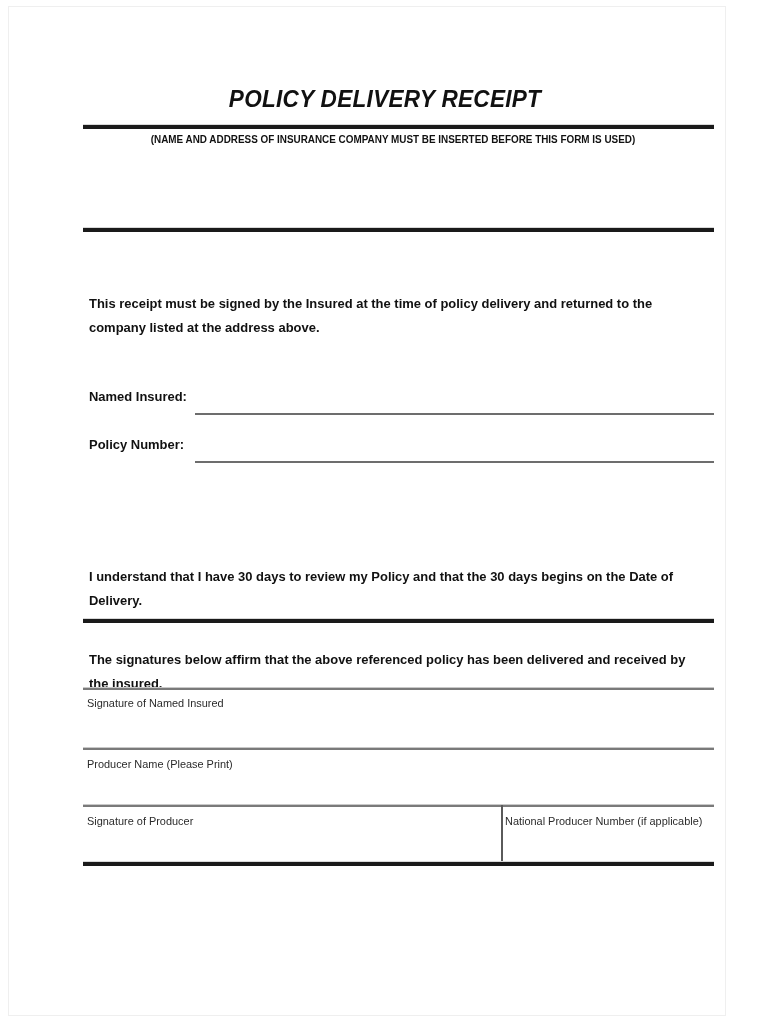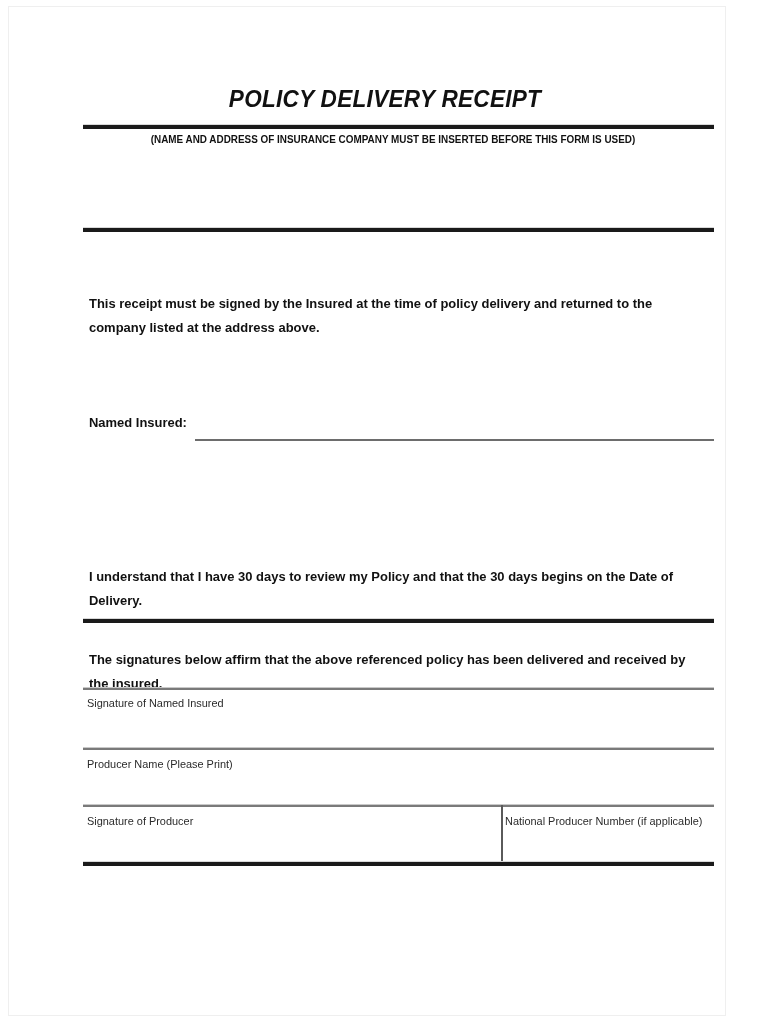--- a/index.html
+++ b/index.html
@@ -135,25 +135,29 @@
   <div class="doc-title">POLICY DELIVERY RECEIPT</div>
 
   <div class="rule rule-thick" style="left:74px; top:118px; width:631px;"></div>
 
   <div class="subtitle">(NAME AND ADDRESS OF INSURANCE COMPANY MUST BE INSERTED BEFORE THIS FORM IS USED)</div>
 
   <div class="rule rule-thick" style="left:74px; top:221px; width:631px;"></div>
 
   <div class="para" style="left:80px; top:285px; width:625px;">This receipt must be signed by the Insured at the time of policy delivery and returned to the company listed at the address above.</div>
 
-  <div class="field" style="top:382px;margin-top:26px;">
+  <div class="field" style="top:382px;">
     <span class="field-label">Named Insured:</span>
     <span class="field-line"></span>
   </div>
 
+  <div class="field" style="top:430px;">
+    <span class="field-label">Policy Number:</span>
+    <span class="field-line"></span>
+  </div>
 
 
   <div class="para" style="left:80px; top:558px; width:625px;">I understand that I have 30 days to review my Policy and that the 30 days begins on the Date of Delivery.</div>
 
   <div class="rule rule-thick" style="left:74px; top:612px; width:631px;"></div>
 
   <div class="para" style="left:80px; top:641px; width:625px;">The signatures below affirm that the above referenced policy has been delivered and received by the insured.</div>
 
   <div class="sig-line" style="top:681px;"></div>
   <div class="sig-caption" style="top:690px;">Signature of Named Insured</div>

